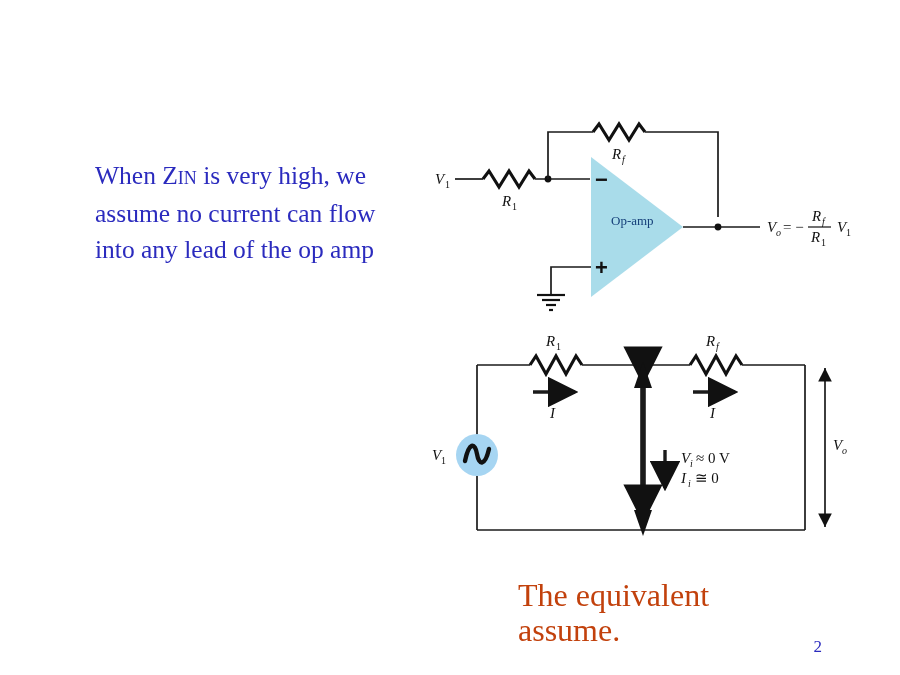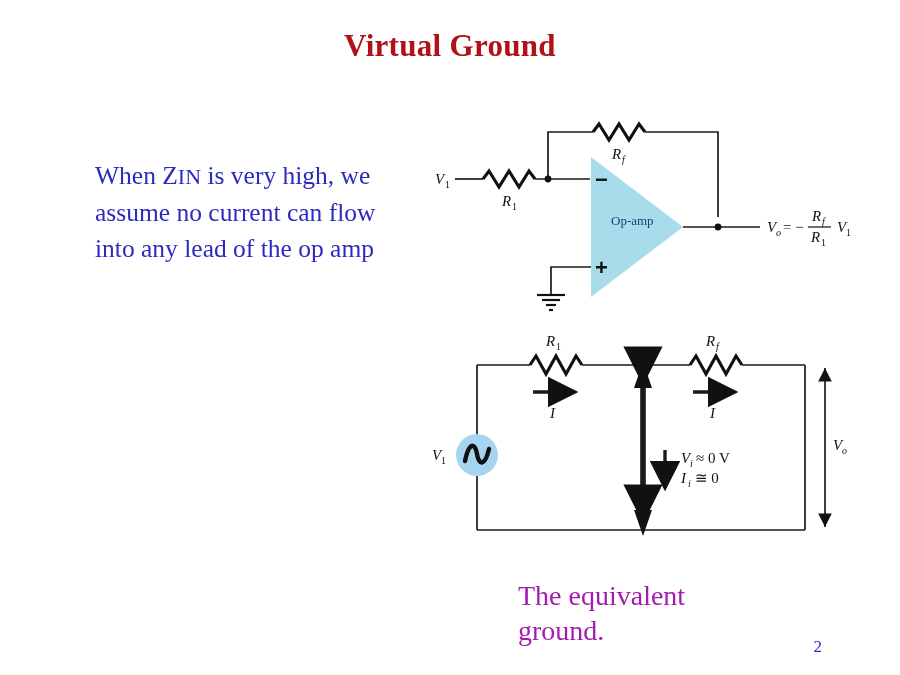--- a/index.html
+++ b/index.html
@@ -15,25 +15,25 @@
     font-family:"Liberation Serif", serif;
     font-size:31px;font-weight:bold;color:#b01217;letter-spacing:.3px;
   }
 
   #body-text{
     position:absolute;left:95px;top:158px;width:290px;
     color:#2b2bbe;font-size:25.5px;line-height:36px;
     font-family:"Liberation Serif", serif;
   }
   #body-text p{margin:0;}
-  #body-text .smallcaps{font-size:22px;vertical-align:baseline;}
+  #body-text .smallcaps{font-size:18px;vertical-align:baseline;}
 
   #caption{
     position:absolute;left:518px;top:578px;width:250px;
-    color:#a21caf;font-size:28px;line-height:35px;
+    color:#c2410c;font-size:32px;line-height:35px;
     font-family:"Liberation Serif", serif;
   }
   #caption p{margin:0;}
 
   #page-number{
     position:absolute;right:78px;bottom:18px;
     color:#2b2bbe;font-size:17px;
     font-family:"Liberation Serif", serif;
   }
 
@@ -55,21 +55,20 @@
   .pin{font-family:"Liberation Sans", sans-serif;font-size:22px;font-weight:bold;fill:#111;}
   .src-circle{fill:#a6d5f2;stroke:none;}
   .src-wave{stroke:#111;stroke-width:4.4;fill:none;stroke-linecap:round;}
   .frac-line{stroke:#111;stroke-width:1.2;}
 </style>
 </head>
 <body>
 
 <div class="slide">
 
-  <div id="slide-title">Virtual Ground</div>
 
   <div id="body-text">
     <p><span>When Z</span><span class="smallcaps">IN</span><span> is very high, we assume no current can flow into any lead of the op amp</span></p>
   </div>
 
   <div class="fig" id="fig-opamp">
     <svg width="480" height="215" viewBox="0 0 480 215">
 
       <path class="wire" d="M 40 74 L 68 74"></path>
 
@@ -208,18 +207,18 @@
       <g>
         <path class="wire" d="M 410 38 L 410 197" style="stroke-width:1.7" marker-start="url(#ah-sm-start)" marker-end="url(#ah-sm-end)"></path>
         <text class="lbl" x="418" y="120">V</text>
         <text class="lbl-sub" x="427" y="124">o</text>
       </g>
     </svg>
   </div>
 
   <div id="caption">
     <p>The equivalent</p>
-    <p>ground.</p>
+    <p>assume.</p>
   </div>
 
   <div id="page-number">2</div>
 
 </div>
 
 </body></html>

